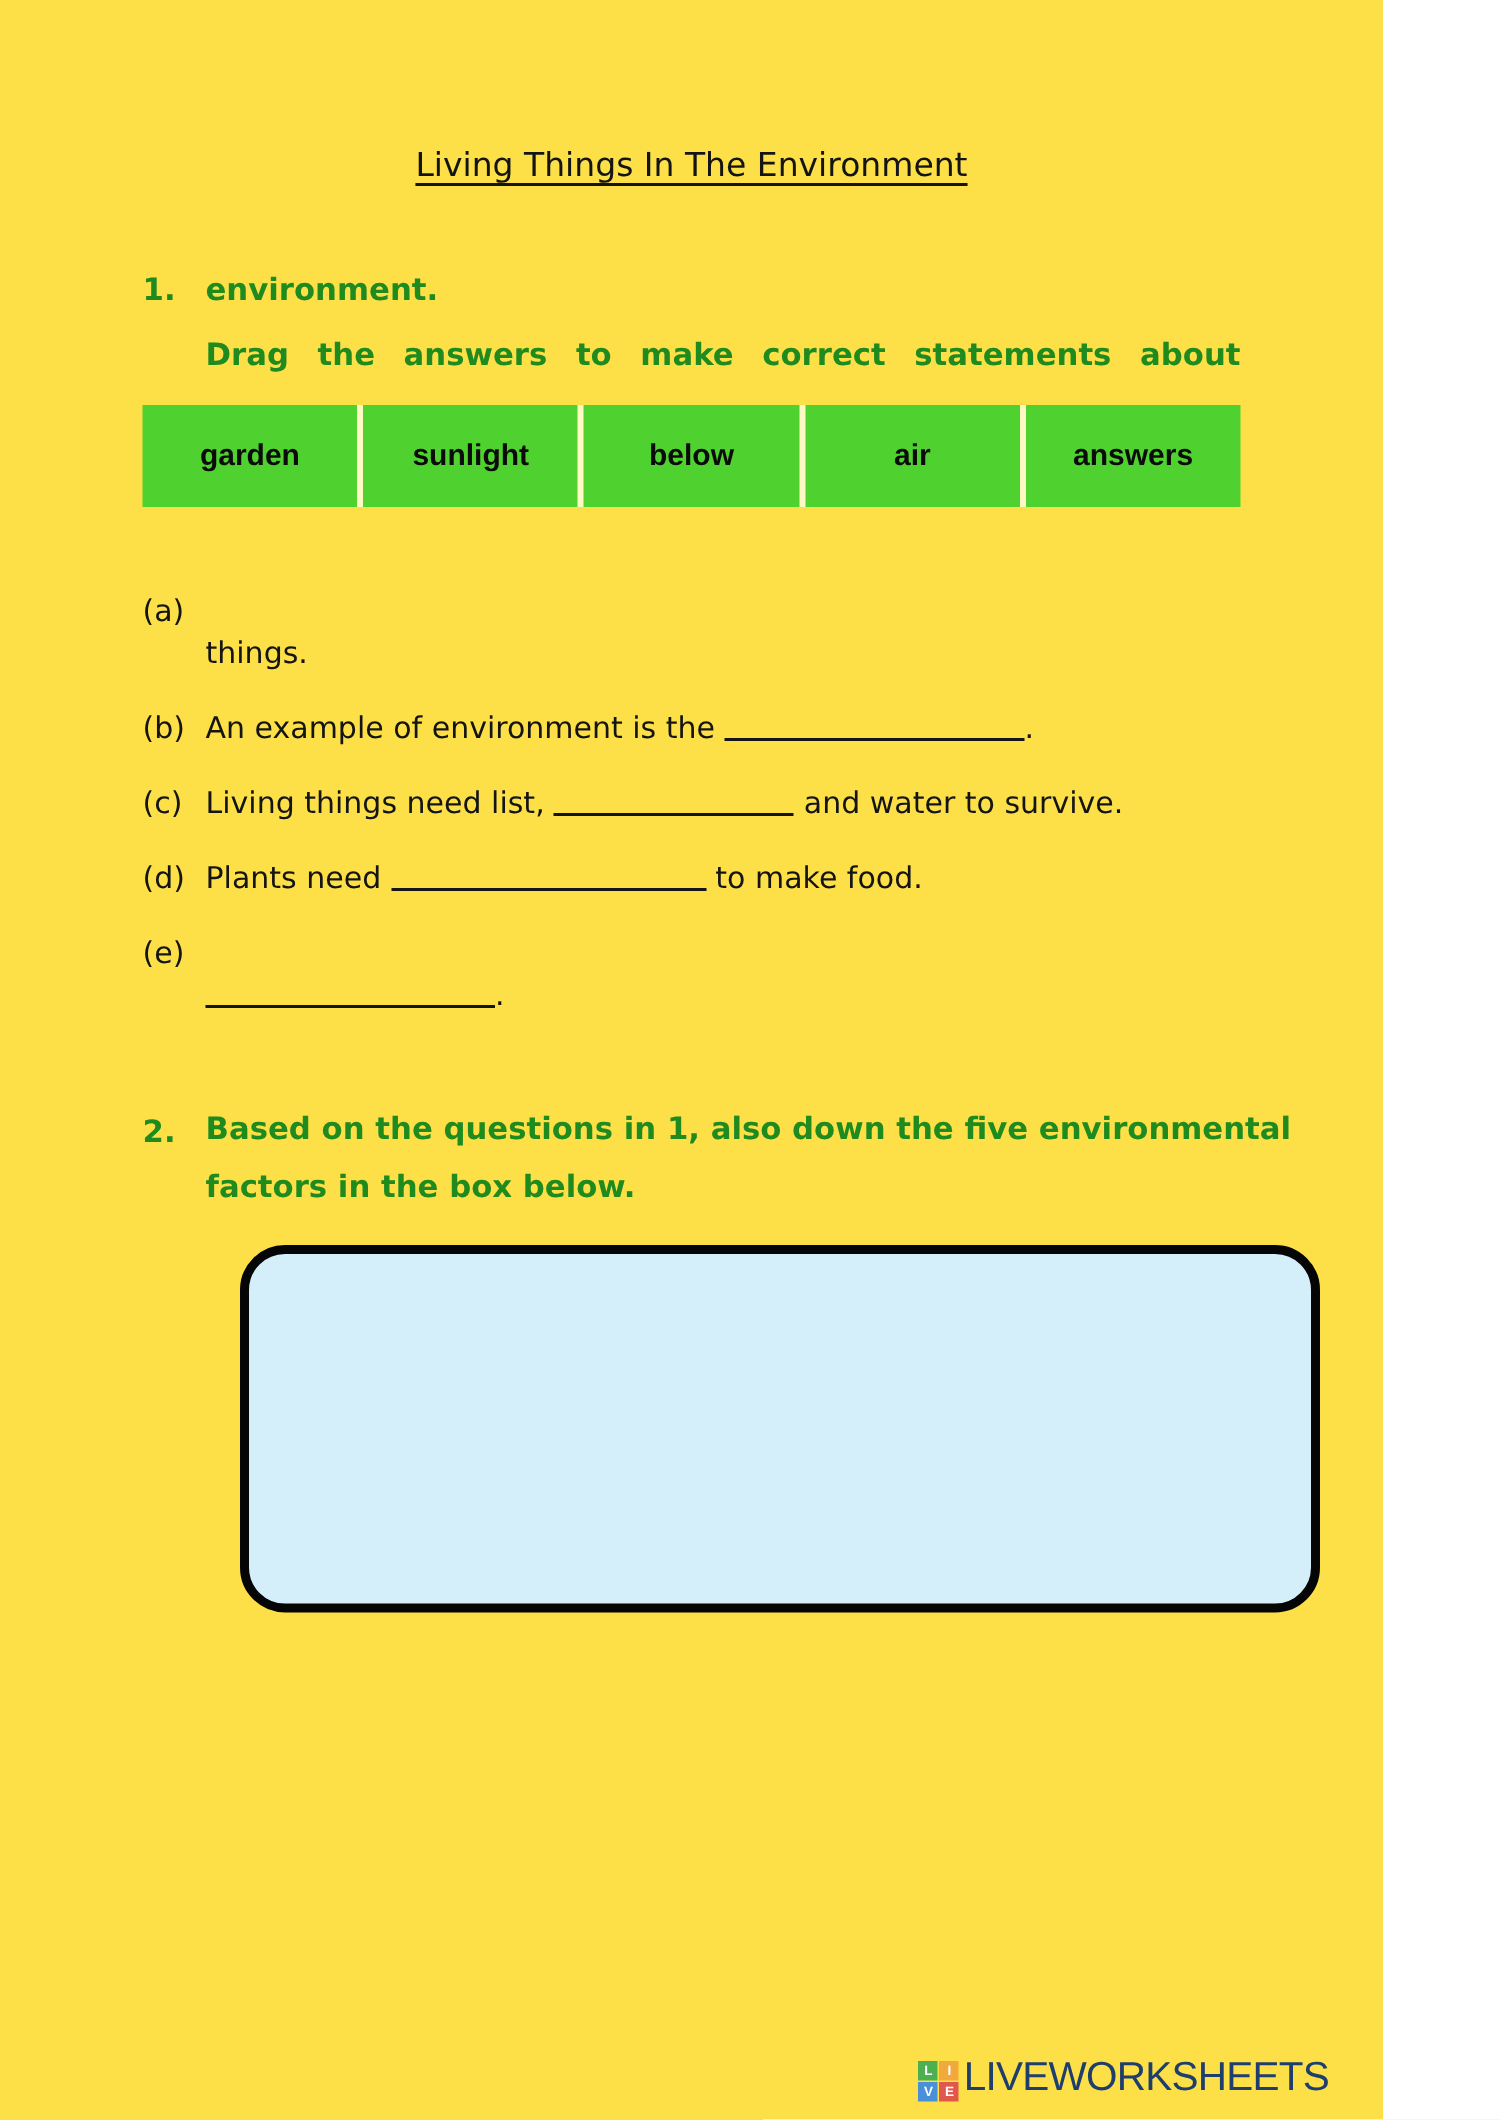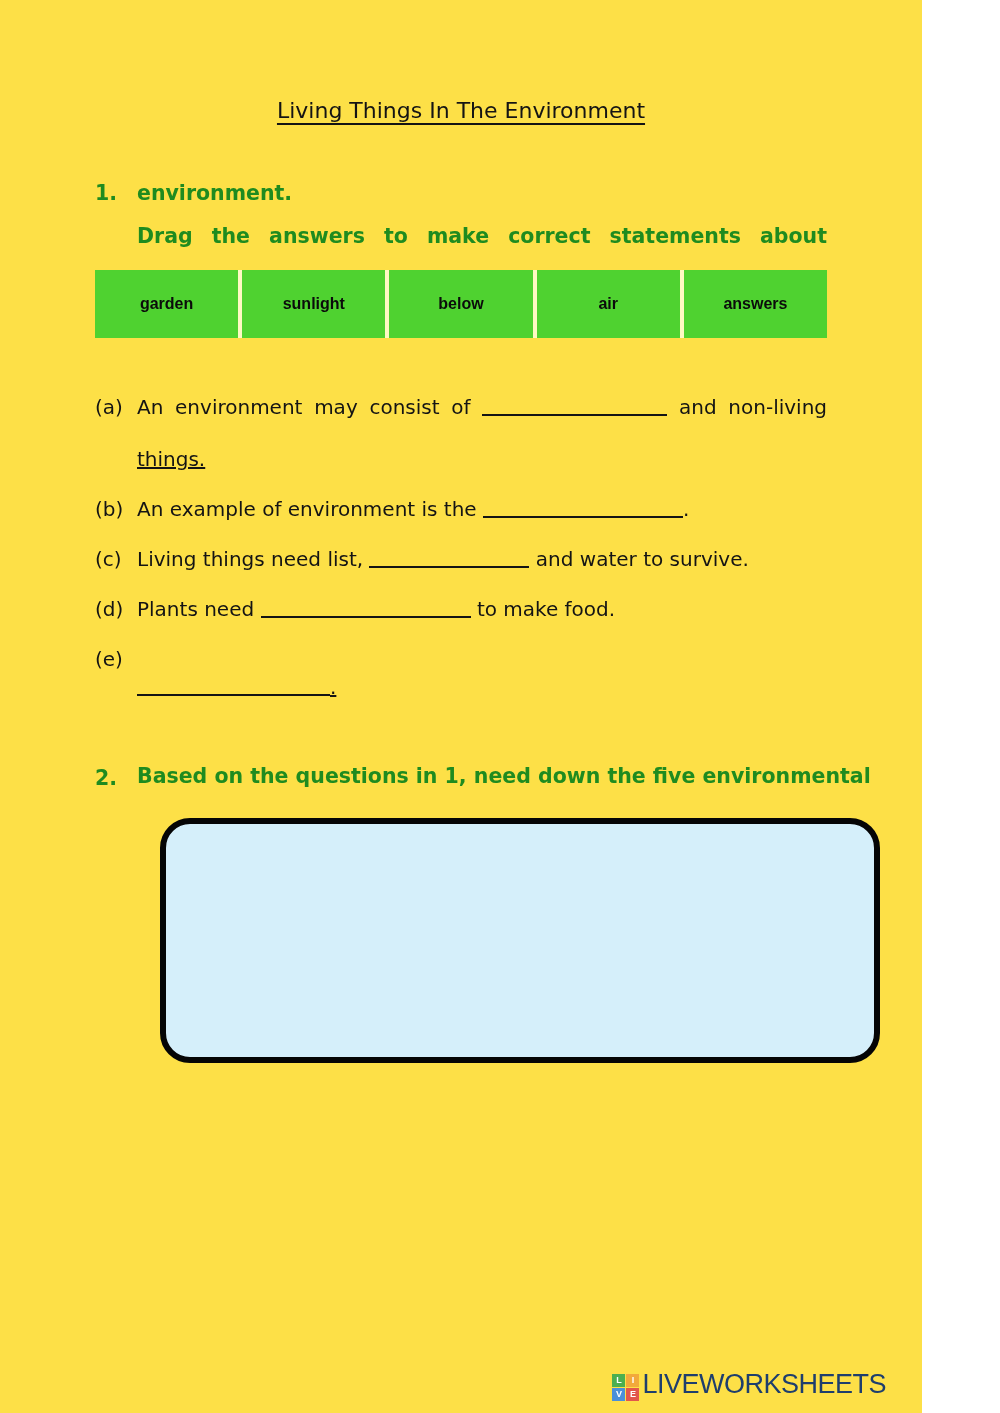--- a/index.html
+++ b/index.html
@@ -48,32 +48,32 @@
     margin-top: 12px;
     height: 68px;
     background: #4fd230;
     display: flex;
   }
   .word {
     flex: 1;
     display: flex; align-items: center; justify-content: center;
     font-family: "Liberation Sans", sans-serif;
     font-weight: bold;
-    font-size: 16px;
+    font-size: 20px;
     color: #0b0b0b;
     cursor: grab;
   }
   .word + .word { border-left: 4px solid #fef9c3; }
 
   .questions { margin-top: 57px; font-size: 20px; }
   .qrow { display: flex; margin-bottom: 26px; }
   .qlabel { flex: 0 0 42px; line-height: 24px; }
   .qcontent { flex: 1; }
   .line { line-height: 24px; }
-  .cont { margin-top: 28px; text-decoration: underline; }
+  .cont { margin-top: 28px; }
 
   .blank {
     display: inline-block;
     border-bottom: 2px solid #141414;
     height: 12px;
     margin-bottom: -2px;
   }
   .w-a { width: 185px; }
   .w-b { width: 200px; }
   .w-c { width: 160px; }
@@ -149,25 +149,20 @@
     <div class="word">below</div>
     <div class="word">air</div>
     <div class="word">answers</div>
   </div>
 
   <div class="questions">
 
     <div class="qrow">
       <span class="qlabel">(a)</span>
       <div class="qcontent">
-        <div class="line jline">
-          <span>An environment may consist of</span>
-          <span class="blank w-a"></span>
-          <span>and non-living</span>
-        </div>
         <div class="line cont">
           <span>things.</span>
         </div>
       </div>
     </div>
 
     <div class="qrow">
       <span class="qlabel">(b)</span>
       <div class="qcontent">
         <div class="line">
@@ -206,21 +201,22 @@
           <span class="blank w-e"></span><span>.</span>
         </div>
       </div>
     </div>
 
   </div>
 
   <div class="heading h2">
     <span class="num">2.</span>
     <div class="hcontent">
-      <div class="hline jline">Based on the questions in 1, need down the five environmental</div>
+      <div class="hline jline">Based on the questions in 1, also down the five environmental</div>
+      <div class="hline">factors in the box below.</div>
     </div>
   </div>
 
   <div class="answer-box"></div>
 
   <div class="logo">
     <div class="logo-grid">
       <span class="logo-cell c0">L</span>
       <span class="logo-cell c1">I</span>
       <span class="logo-cell c2">V</span>

